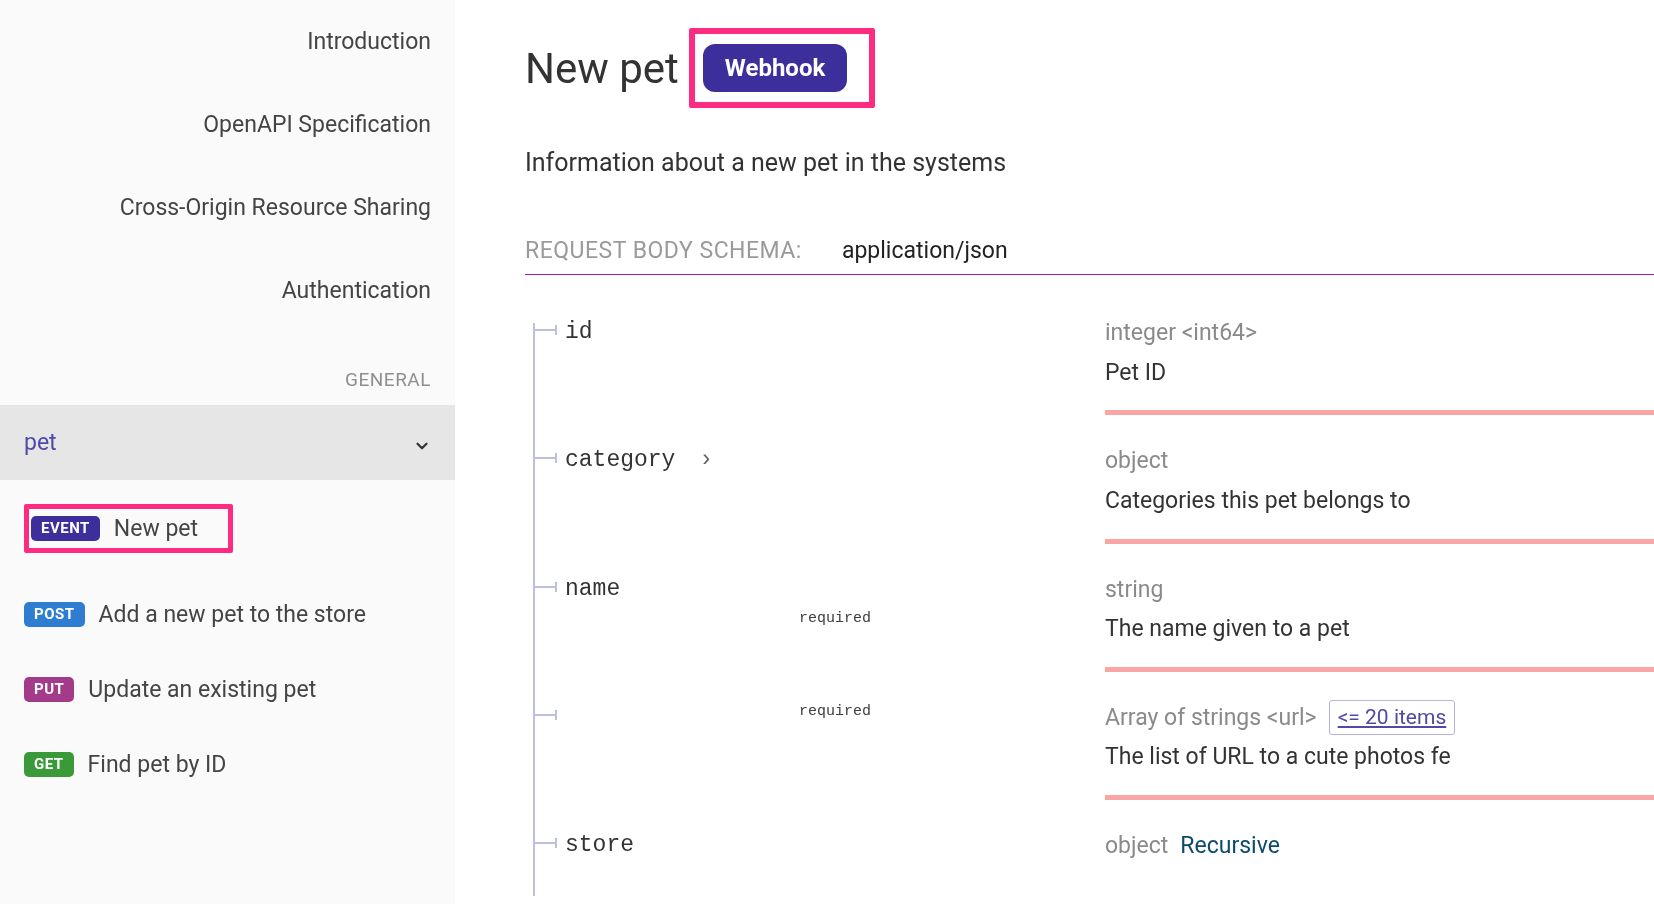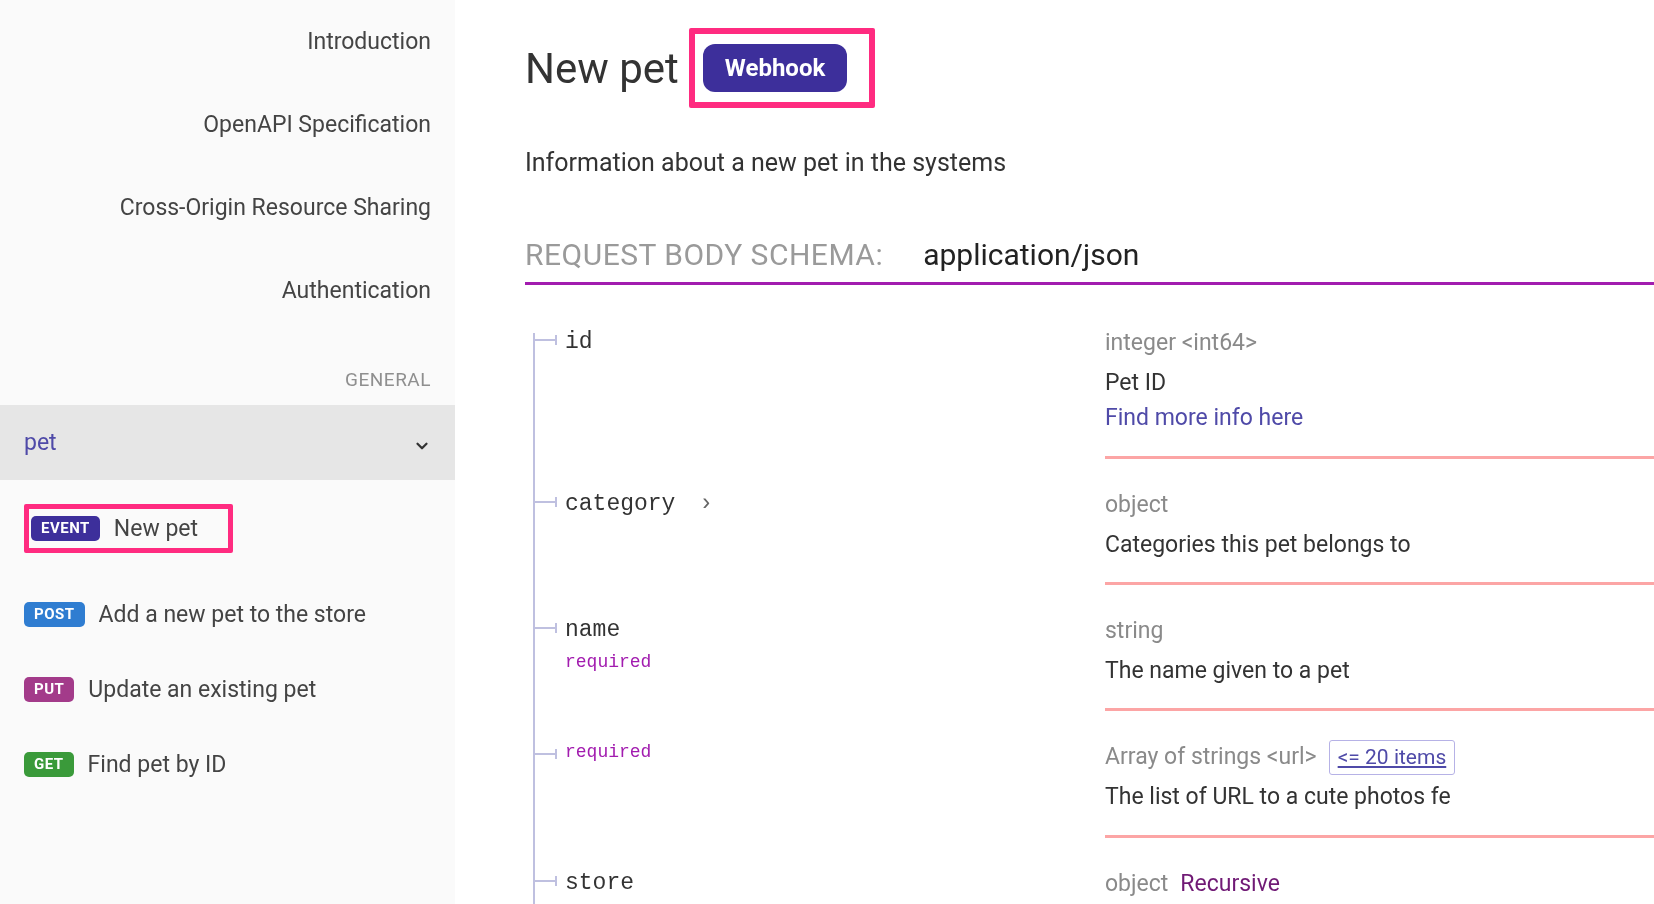--- a/index.html
+++ b/index.html
@@ -112,22 +112,22 @@
   }
   .description {
     font-size: 25px;
     color: #333;
     margin-bottom: 60px;
   }
   .schema-header {
     display: flex;
     align-items: baseline;
     gap: 40px;
-    font-size: 30px;
-    border-bottom: 3px solid #a21caf;
+    font-size: 23px;
+    border-bottom: 1px solid #a21caf;
     padding-bottom: 10px;
   }
   .schema-header .lbl { color: #9a9a9a; letter-spacing: 0.5px; }
   .schema-header .val { color: #222; }
 
   .schema-table { margin-top: 40px; }
   .row {
     display: flex;
     align-items: flex-start;
     gap: 0;
@@ -166,48 +166,49 @@
   }
   .name-cell {
     width: 540px;
     flex-shrink: 0;
     font-family: "SFMono-Regular", Consolas, "Liberation Mono", Menlo, monospace;
     font-size: 23px;
     color: #333;
     line-height: 1.55;
   }
   .name-cell .req {
-    color: #a21caf;
-    font-size: 18px;
+    color: #404040;
+    font-size: 15px;
+    text-align: center;
   }
   .name-cell .expand {
     color: #666;
     margin-left: 10px;
   }
   .desc-cell {
     flex: 1;
     font-size: 23px;
     color: #333;
-    border-bottom: 3px solid #fca5a5;
+    border-bottom: 5px solid #fca5a5;
     padding-bottom: 20px;
     line-height: 1.55;
   }
   .type-line { color: #8a8a8a; margin-bottom: 4px; display:flex; align-items:center; gap:12px; flex-wrap:wrap;}
   .link { color: #4f4aa8; cursor: pointer; }
   .constraint {
     display: inline-block;
     border: 1px solid #b6b2e6;
     color: #4f4aa8;
     border-radius: 3px;
     padding: 0 8px;
     font-size: 21px;
     background:#fff;
     text-decoration:underline;
   }
-  .recursive { color: #701a75; }
+  .recursive { color: #0c4a6e; }
 </style>
 </head>
 <body>
 
 <div class="layout">
 
   <aside class="sidebar">
     <div class="side-item">Introduction</div>
     <div class="side-item">OpenAPI Specification</div>
     <div class="side-item">Cross-Origin Resource Sharing</div>
@@ -270,21 +271,20 @@
             <div class="tree-hbranch"></div>
         </div>
         <div class="name-cell">
           <span>id</span>
         </div>
         <div class="desc-cell">
           <div class="type-line">
               <span>integer &lt;int64&gt;</span>
             </div>
           <div>Pet ID</div>
-          <div class="link">Find more info here</div>
         </div>
       </div>
 
       <div class="row">
         <div class="tree-cell">
           <div class="tree-vert"></div>
             <div class="tree-hbranch"></div>
         </div>
         <div class="name-cell">
           <span>category</span>

